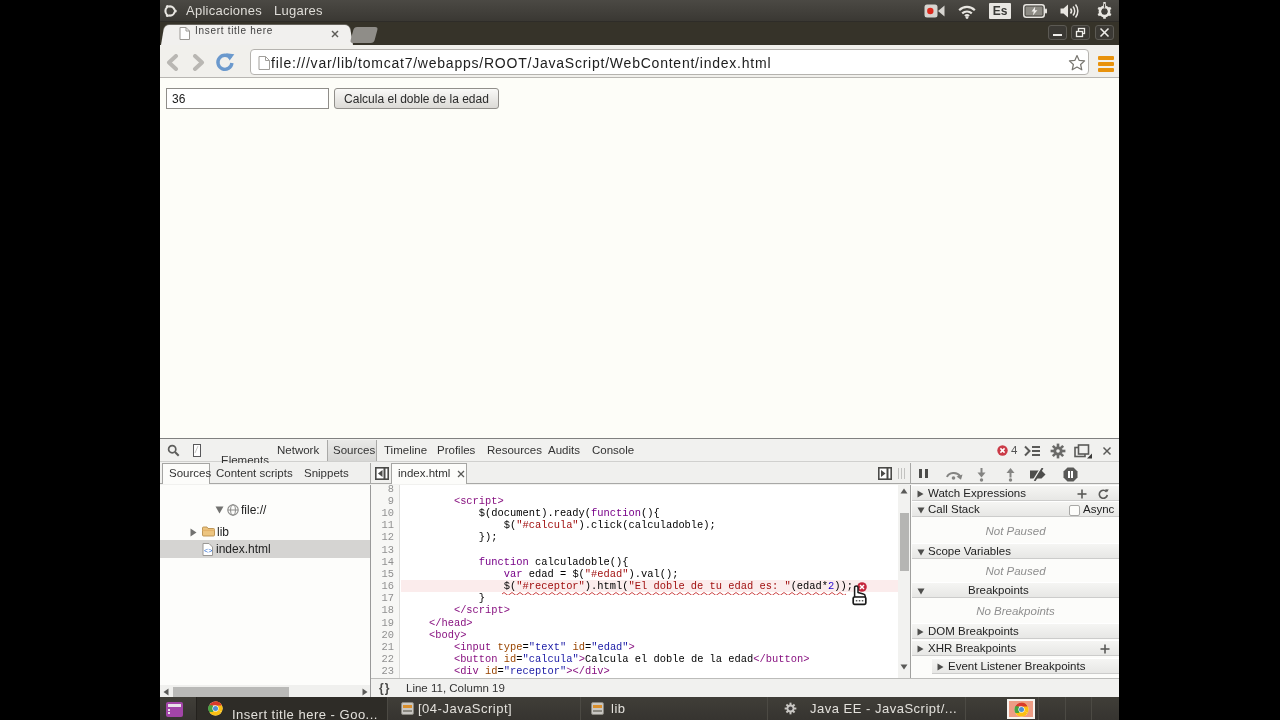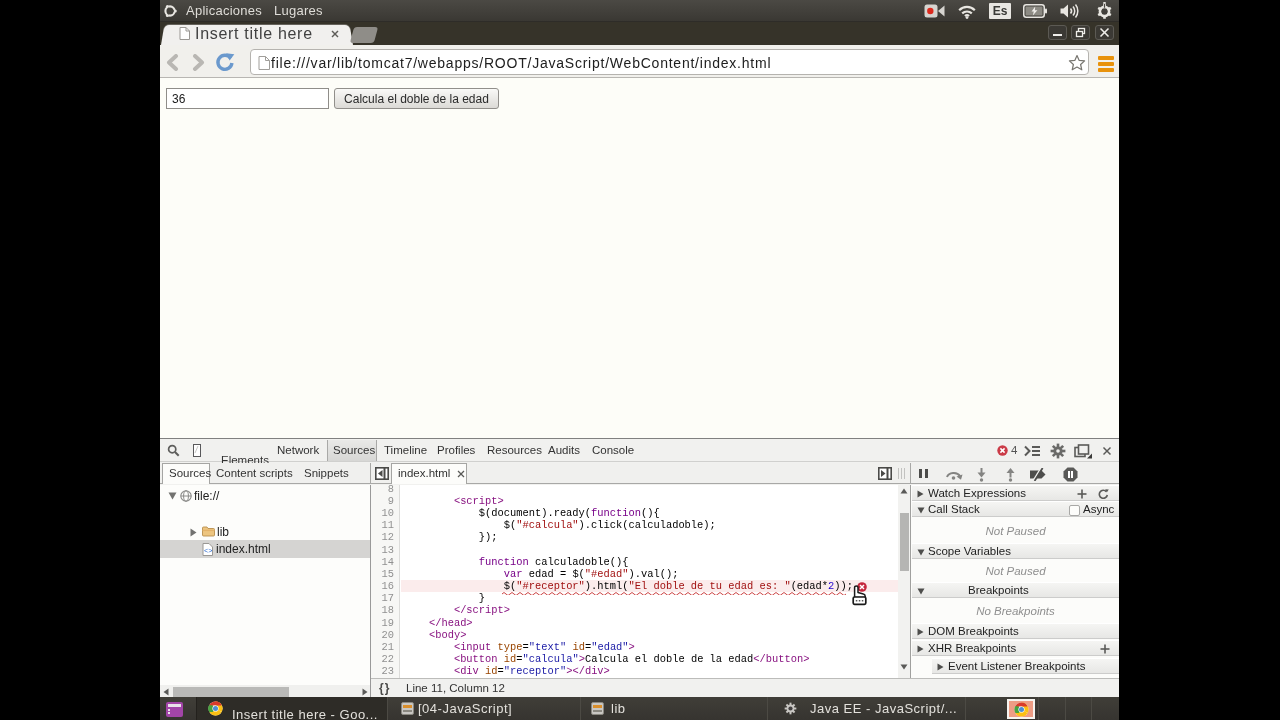--- a/index.html
+++ b/index.html
@@ -8,21 +8,21 @@
   #screen{position:absolute;left:160px;top:0;width:959px;height:720px;background:#fdfdf8;overflow:hidden;}
   .abs{position:absolute;}
   
   #panel{position:absolute;left:0;top:0;width:959px;height:22px;
     background:linear-gradient(#4b4944,#3a3833);border-bottom:1px solid #2e2c28;box-sizing:border-box;}
   #panel .menutext{color:#dfddd8;font-size:13px;letter-spacing:0.25px;line-height:22px;}
   
   #tabbar{position:absolute;left:0;top:22px;width:959px;height:23px;background:#363329;}
   #tab{position:absolute;left:1px;top:2px;width:192px;height:21px;background:#f1f0ee;
        border-radius:5px 5px 0 0;transform:perspective(30px) rotateX(3deg);transform-origin:bottom;}
-  #tabtitle{position:absolute;left:35px;top:25px;font-size:16px;letter-spacing:0.7px;color:#414141;}
+  #tabtitle{position:absolute;left:35px;top:25px;font-size:10px;letter-spacing:0.7px;color:#414141;}
   #newtab{position:absolute;left:192px;top:5px;width:24px;height:16px;background:#8f8d88;
       border-radius:3px;transform:skewX(-15deg);}
   .winbtn{position:absolute;top:3px;width:19px;height:15px;background:#3b3934;
       border:1px solid #5c5a54;border-radius:3px;box-sizing:border-box;}
   
   #toolbar{position:absolute;left:0;top:45px;width:959px;height:33px;background:#f1f0ec;
      border-bottom:1px solid #b8b6b2;box-sizing:border-box;}
   #urlbar{position:absolute;left:90px;top:4px;width:839px;height:26px;background:#fff;
      border:1px solid #b5b3af;border-radius:4px;box-sizing:border-box;}
   #urltext{position:absolute;left:20px;top:4.5px;font-size:14px;letter-spacing:0.77px;color:#202020;white-space:pre;}
@@ -335,21 +335,21 @@
       
       <svg class="abs" style="left:903px;top:4px;" width="15" height="15" viewBox="0 0 15 15">
         <polygon points="4.5,0.5 10.5,0.5 14.5,4.5 14.5,10.5 10.5,14.5 4.5,14.5 0.5,10.5 0.5,4.5" fill="#595957"></polygon>
         <rect x="5" y="4" width="2" height="7" fill="#fff"></rect>
           <rect x="8" y="4" width="2" height="7" fill="#fff"></rect>
       </svg>
     </div>
     <div id="dtcontent">
       <div id="navigator">
 
-        <div class="navrow" style="top:2px;">
+        <div class="navrow" style="top:16px;margin-left:47px;">
           <svg class="abs" style="left:8px;top:5px;" width="9" height="8" viewBox="0 0 9 8">
               <polygon points="0.5,0.5 8.5,0.5 4.5,7.5" fill="#727270"></polygon>
             </svg>
           <svg class="abs" style="left:20px;top:3px;" width="12" height="12" viewBox="0 0 12 12">
             <circle cx="6" cy="6" r="5.2" fill="#fdfdfb" stroke="#8a8a88" stroke-width="1.1"></circle>
             <ellipse cx="6" cy="6" rx="2.4" ry="5.2" fill="none" stroke="#8a8a88" stroke-width="1"></ellipse>
             <line x1="0.8" y1="6" x2="11.2" y2="6" stroke="#8a8a88" stroke-width="1"></line>
           </svg>
           <span class="abs" style="left:34px;">file://</span>
         </div>
@@ -512,21 +512,21 @@
         <div class="sbhead" style="top:173px;margin-left:20px;">
           <svg class="abs" style="left:5px;top:4px;" width="7" height="8" viewBox="0 0 7 8">
               <polygon points="0.5,0.5 0.5,7.5 6.5,4" fill="#4e4e4c"></polygon>
             </svg>
           <span class="abs" style="left:16px;">Event Listener Breakpoints</span>
         </div>
       </div>
     </div>
     <div id="statusbar">
       <span class="abs" style="left:8px;top:2px;font-size:12px;font-weight:bold;color:#4a4a48;letter-spacing:1px;">{}</span>
-      <span class="abs" style="left:35px;top:3px;font-size:11.5px;color:#333;">Line 11, Column 12</span>
+      <span class="abs" style="left:35px;top:3px;font-size:11.5px;color:#333;">Line 11, Column 19</span>
     </div>
   </div>
 
   <div id="taskbar">
 
     <div class="abs" style="left:6px;top:5px;width:17px;height:15px;background:#a245a8;border-radius:2px;">
       <div class="abs" style="left:2px;top:2px;width:13px;height:3px;background:#e9e1ea;"></div>
       <div class="abs" style="left:2px;top:7px;width:2px;height:2px;background:#e9e1ea;"></div>
       <div class="abs" style="left:2px;top:10px;width:2px;height:2px;background:#e9e1ea;"></div>
     </div>

